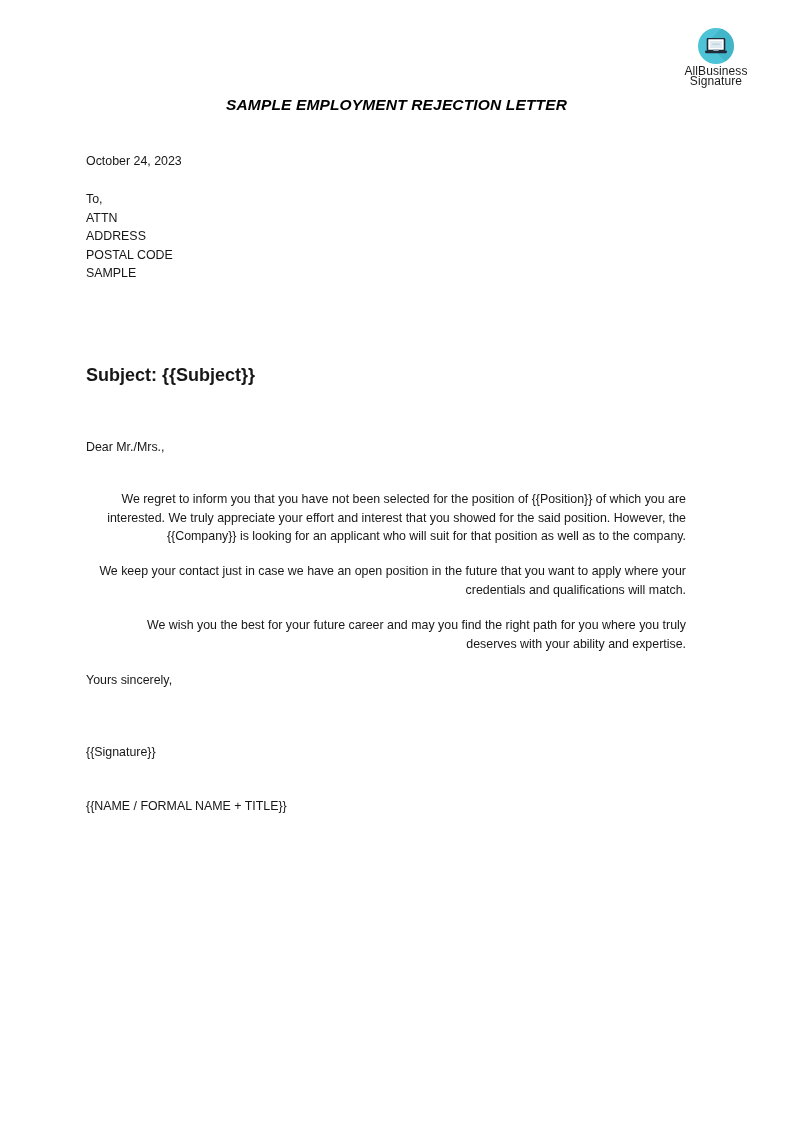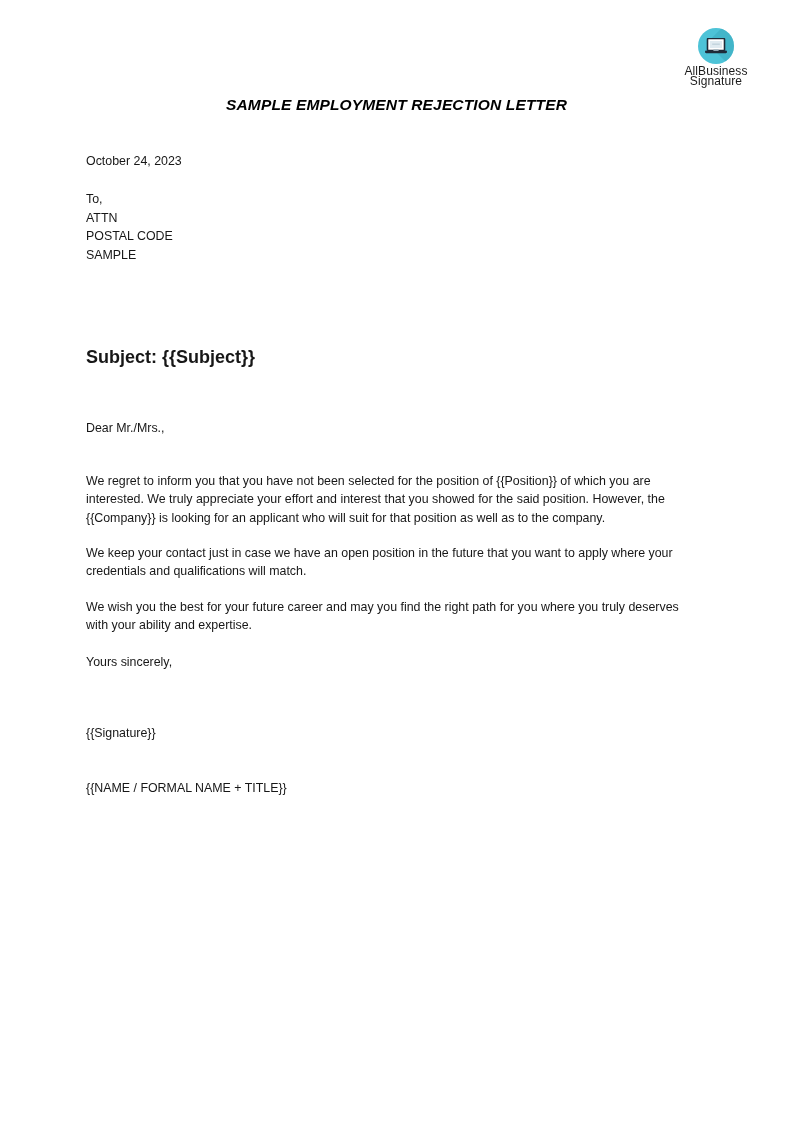--- a/index.html
+++ b/index.html
@@ -92,21 +92,21 @@
   .address-block { margin: 0 0 0 0; }
   .address-block div { white-space: pre; }
 
   .subject-line {
     margin: 84px 0 0 0;
     font-weight: bold;
     font-size: 18px;
   }
   .salutation { margin: 53px 0 0 0; }
 
-  .para { margin: 34px 0 0 0; text-align: left; }
+  .para { margin: 34px 0 0 12px; text-align: right; }
   .para + .para { margin-top: 17px; }
 
   .closing { margin: 18px 0 12px 0; }
   .signature { margin: 53px 0 0 0; }
   .signer { margin: 36px 0 0 0; }
 </style>
 </head>
 <body>
 
 <div class="page">
@@ -128,20 +128,21 @@
 
   <div class="doc-title">SAMPLE EMPLOYMENT REJECTION LETTER</div>
 
   <div class="letter">
 
     <p class="date-line">October 24, 2023</p>
 
     <div class="address-block">
       <div>To,</div>
       <div>ATTN</div>
+      <div>ADDRESS</div>
       <div>POSTAL CODE</div>
       <div>SAMPLE</div>
     </div>
 
     <p class="subject-line">Subject: {{Subject}}</p>
 
     <p class="salutation">Dear Mr./Mrs.,</p>
 
     <p class="para">We regret to inform you that you have not been selected for the position of {{Position}} of which you are interested. We truly appreciate your effort and interest that you showed for the said position. However, the {{Company}} is looking for an applicant who will suit for that position as well as to the company.</p>
     <p class="para">We keep your contact just in case we have an open position in the future that you want to apply where your credentials and qualifications will match.</p>

